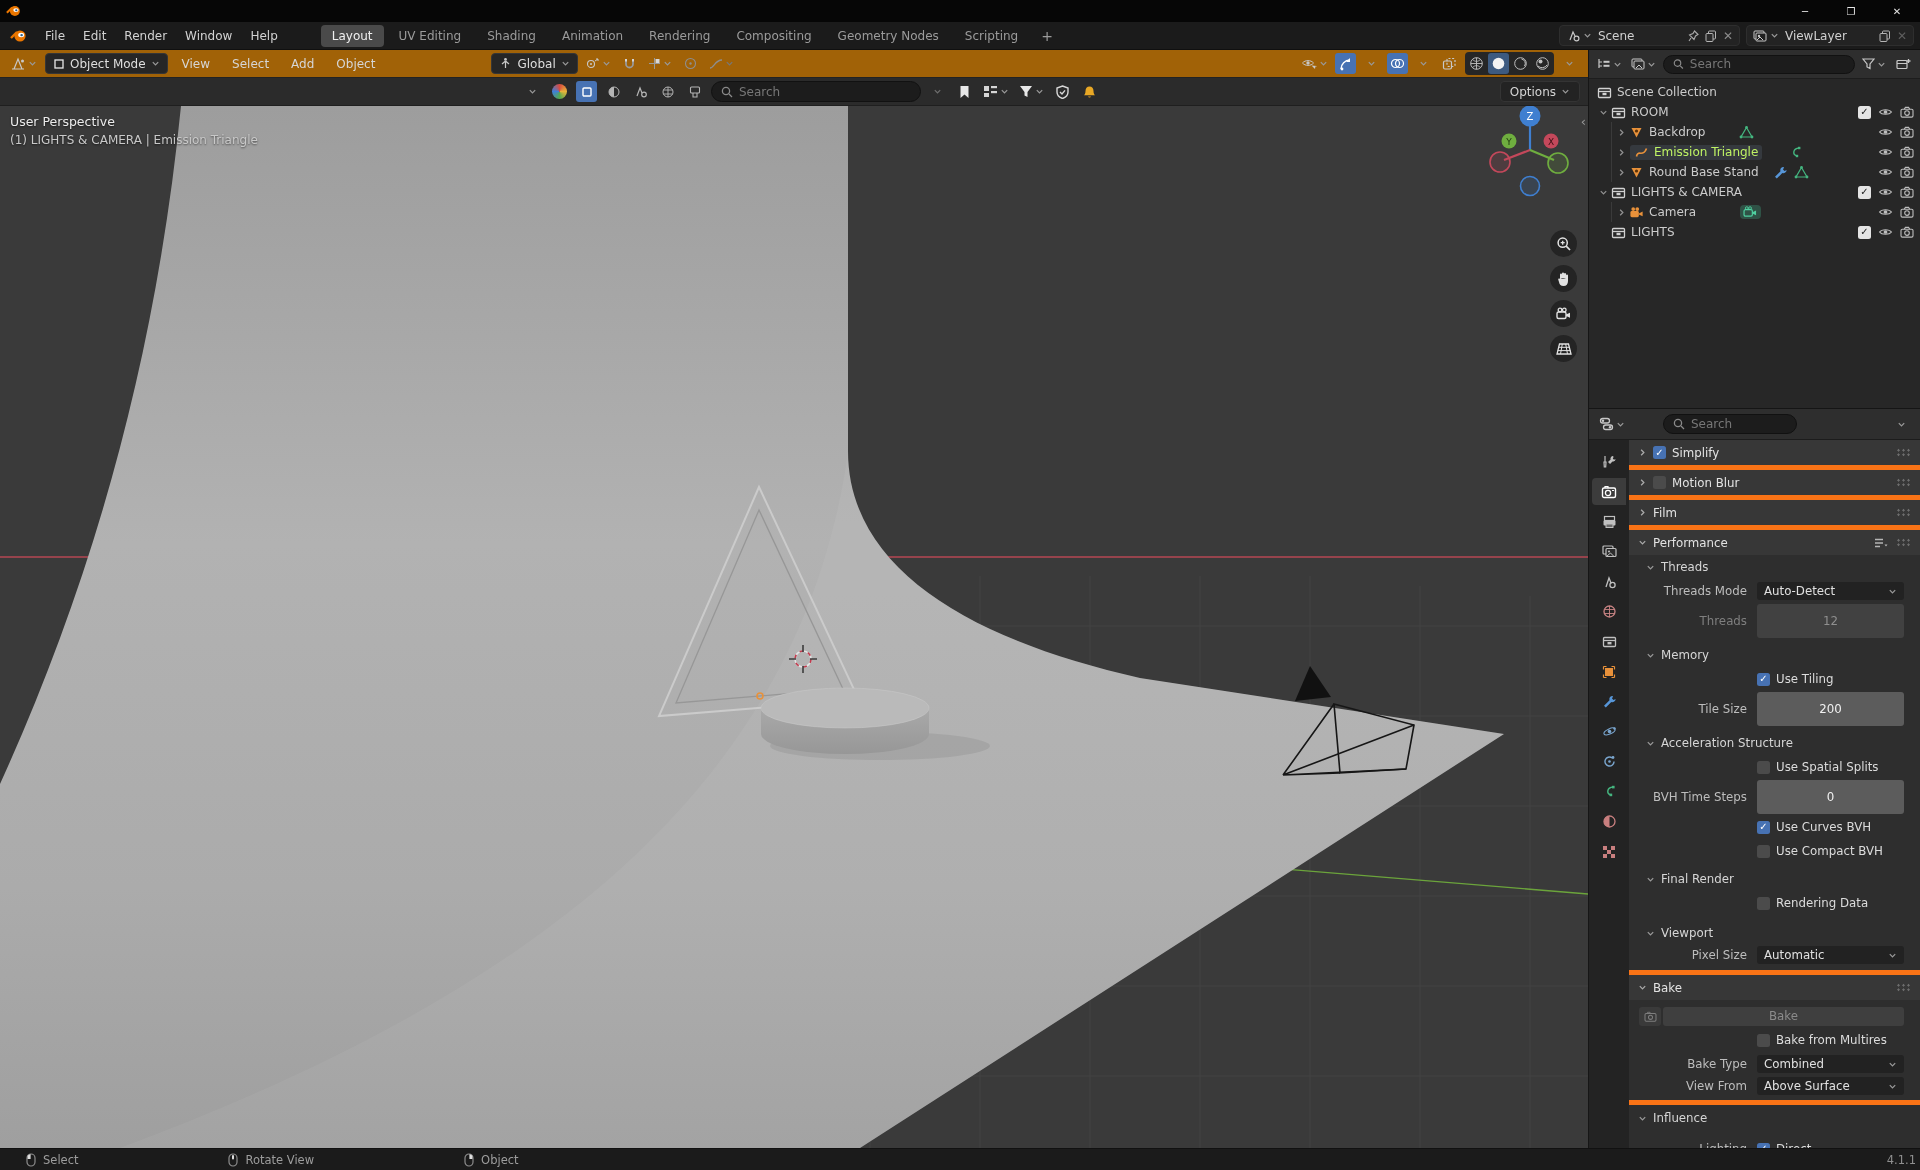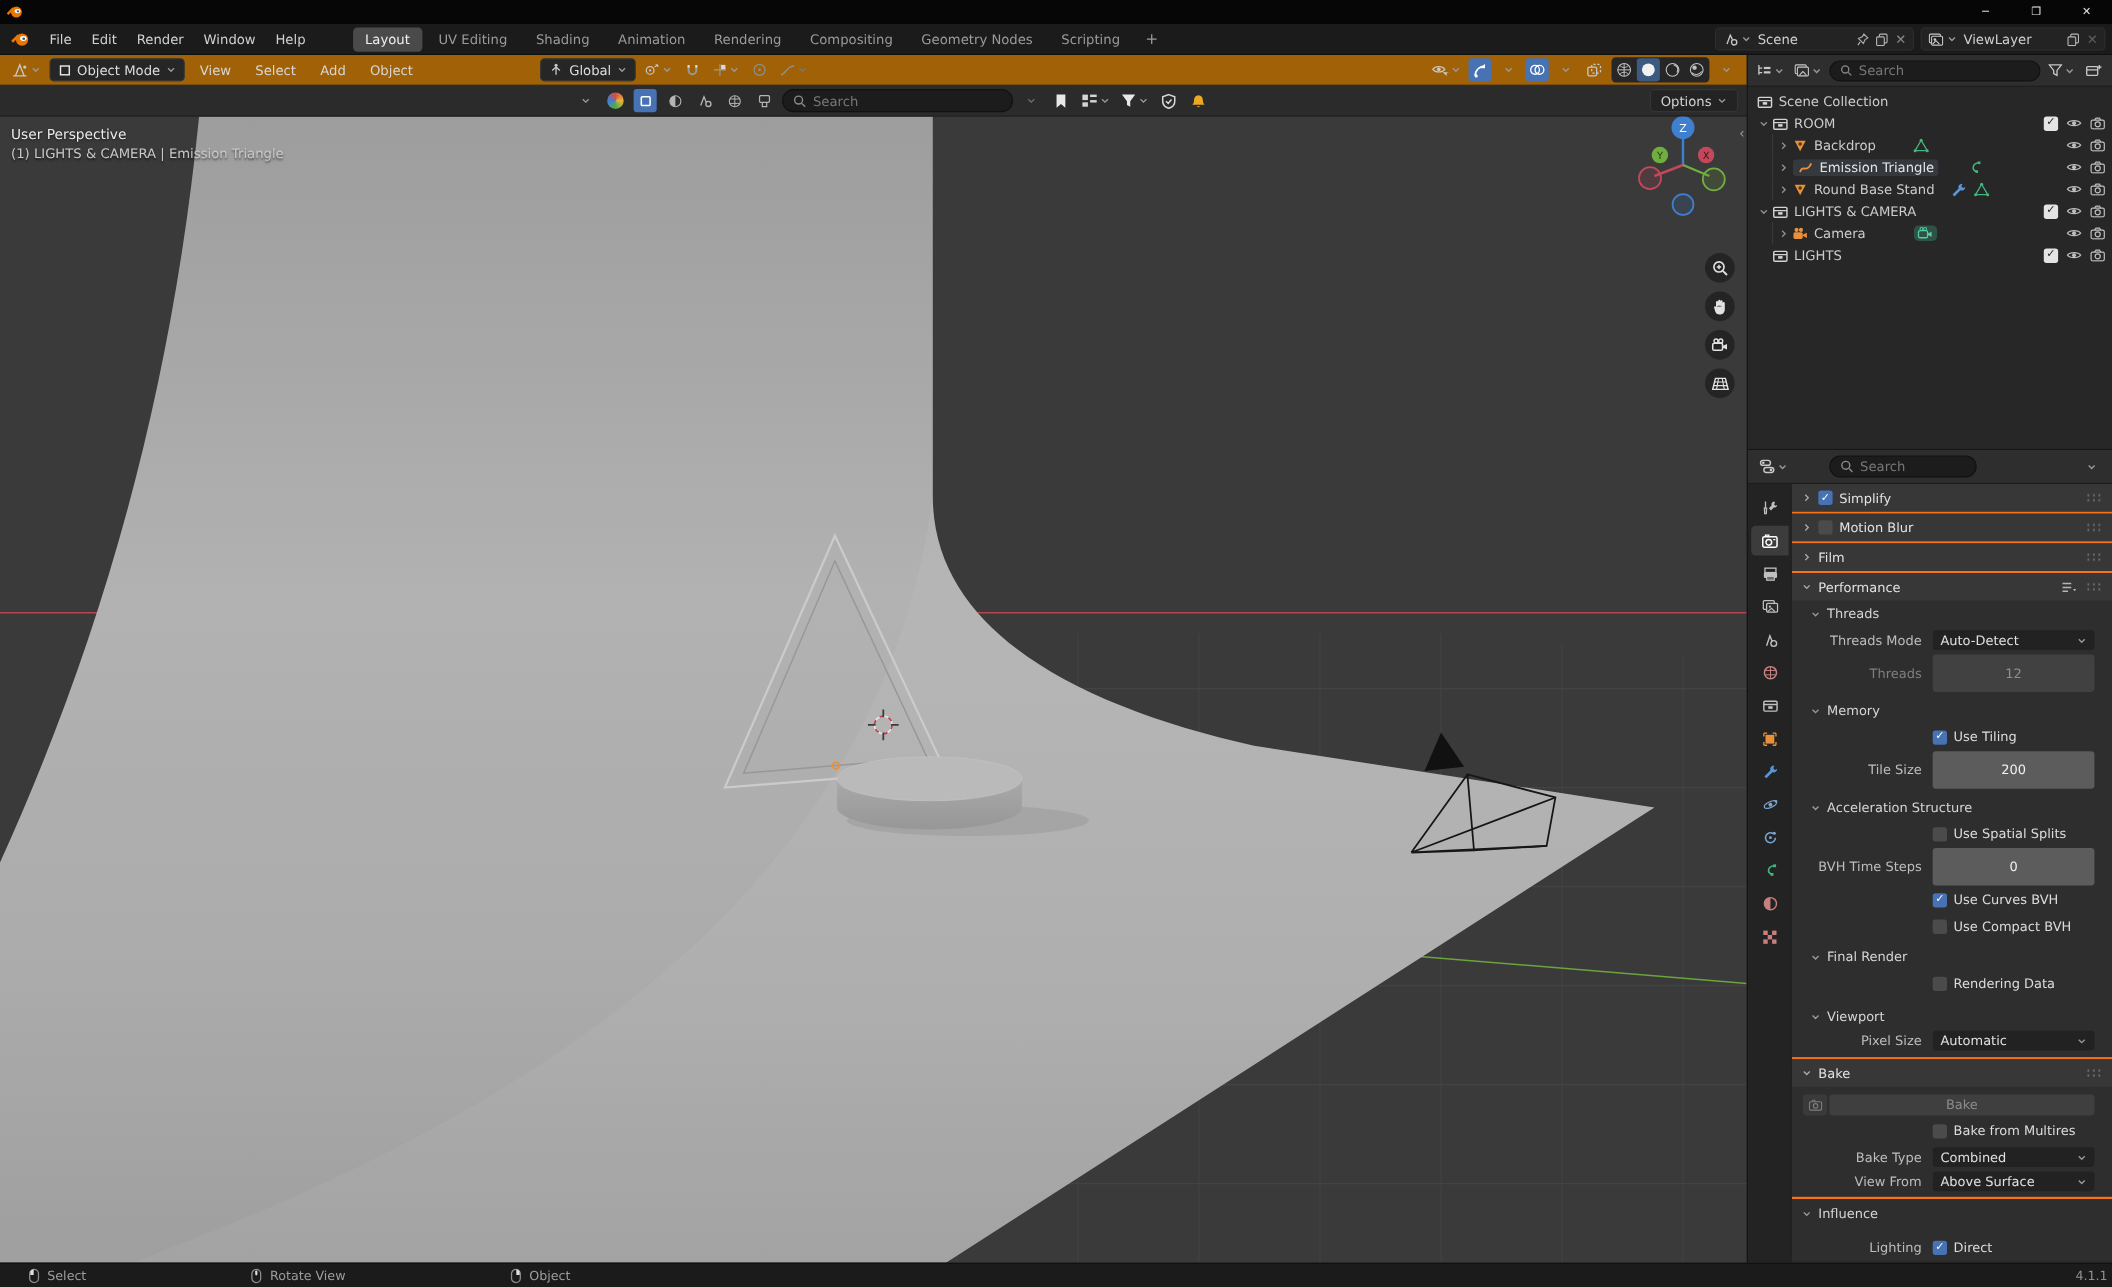--- a/index.html
+++ b/index.html
@@ -76,21 +76,21 @@
   
   #props{height:740px;border-top:1px solid #151515;display:flex;flex-direction:column}
   #props .phead{height:31px;background:#2e2e2e;border-bottom:1px solid #1c1c1c;display:flex;align-items:center;padding:0 8px;gap:8px}
   #props .phead .searchbox{height:20px;margin-left:28px}
   #props .phead .searchbox input{width:96px}
   .pbody{flex:1;display:flex;overflow:hidden}
   .ptabs{width:40px;background:#232323;display:flex;flex-direction:column;align-items:center;padding-top:8px;gap:3px}
   .ptab{width:34px;height:27px;display:flex;align-items:center;justify-content:center;border-radius:4px 0 0 4px;color:#b9b9b9}
   .ptab.active{background:#3c3c3c;color:#fff}
   .pcontent{flex:1;background:#2c2c2c;overflow:hidden;font-size:11.8px}
-  .panel{border-bottom:2px solid #f97316;background:#2e2e2e}
+  .panel{border-bottom:5px solid #f97316;background:#2e2e2e}
   .panelhead{height:25px;background:#373737;display:flex;align-items:center;gap:6px;padding:0 9px;color:#e2e2e2}
   .subhead{height:24px;display:flex;align-items:center;gap:6px;padding:0 9px 0 17px;color:#d6d6d6}
   .grip{width:15px;height:9px;background-image:radial-gradient(#7a7a7a 1px,transparent 1.2px);background-size:5px 4.5px;margin-left:auto;opacity:.8}
   .prow{min-height:24px;display:flex;align-items:center;padding:1px 16px 1px 0}
   .prow .plab{width:128px;text-align:right;color:#bdbdbd;flex:none;padding-right:10px;white-space:nowrap}
   .prow .pctl{flex:1;display:flex;align-items:center;gap:6px;color:#dcdcdc}
   .dd{flex:1;height:18px;background:#222;border-radius:3px;display:flex;align-items:center;padding:0 7px;color:#e0e0e0;gap:4px}
   .dd .val{flex:1;white-space:nowrap}
   .num{flex:1;height:34px;background:#5c5c5c;border-radius:3px;display:flex;align-items:center;justify-content:center;color:#f2f2f2}
   .num.dis{background:#414141;color:#8f8f8f}
@@ -681,21 +681,21 @@
         <span class="treeline"></span>
         <span class="exp">
             <svg class="chev" viewBox="0 0 10 10">
               <path d="M3.5 2 6.5 5 3.5 8" stroke="#909090" fill="none" stroke-width="1.4"></path>
             </svg>
           </span>
         <span class="activehl" style="display:flex;align-items:center">
           <svg class="oi" viewBox="0 0 15 15">
               <path d="M2.5 11.5C4 4 9 13 12.5 3.5" fill="none" stroke="#e8913a" stroke-width="1.7"></path>
             </svg>
-          <span class="lbl" style="color:#e5e5e5">Emission Triangle</span>
+          <span class="lbl" style="color:#bef264">Emission Triangle</span>
         </span>
         <span class="mid" style="margin-left:26px">
           <svg class="oi" viewBox="0 0 15 15">
               <path d="M11 3C5 3.5 4 9.5 9 11" fill="none" stroke="#44b57f" stroke-width="1.4"></path>
               <rect x="10" y="1.8" width="2.4" height="2.4" fill="#44b57f"></rect>
               <rect x="7.8" y="9.8" width="2.4" height="2.4" fill="#44b57f"></rect>
             </svg>
         </span>
         <span class="rgt">
           <span>

